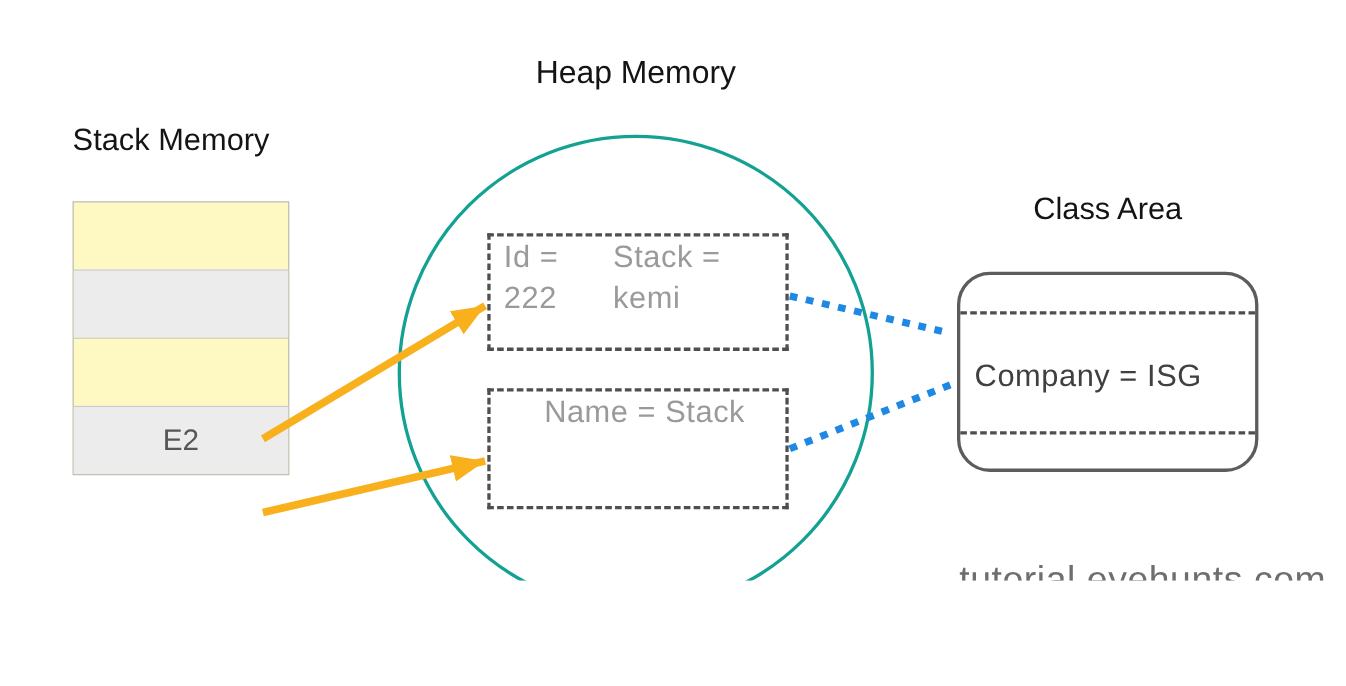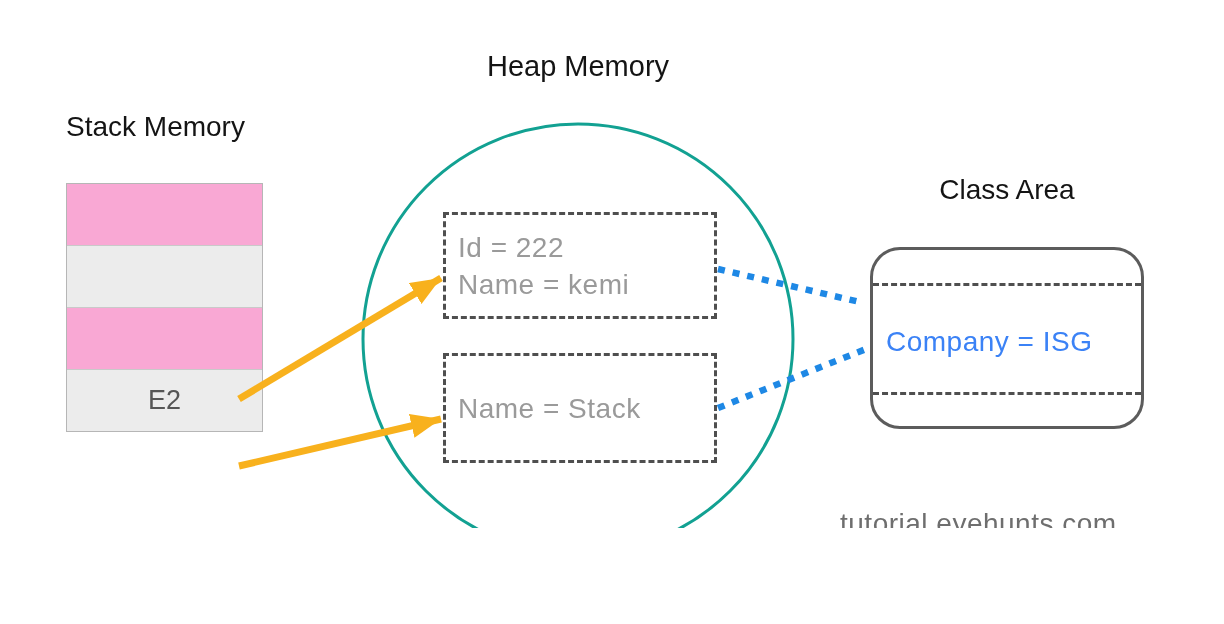--- a/index.html
+++ b/index.html
@@ -14,67 +14,67 @@
 
   
   .title { position: absolute; color: #141414; }
   .heap-title   { left: 428px; top: 50px;  width: 300px; text-align: center; font-size: 29px; }
   .stack-title  { left: 66px;  top: 111px; font-size: 28px; }
   .class-title  { left: 870px; top: 174px; width: 274px; text-align: center; font-size: 28px; }
 
   
   .stack-table {
     position: absolute; left: 66px; top: 183px; width: 195px;
-    border: 1px solid #b6b6b6; background: #f9a8d4;
+    border: 1px solid #b6b6b6; background: #fef9c3;
   }
   .stack-row {
     height: 61px; line-height: 61px;
     border-top: 1px solid #c9c9c9;
     text-align: center; font-size: 27px; color: #565656;
   }
   .stack-row:first-child { border-top: none; }
   .stack-row.shaded { background: #ececec; }
 
   
   .overlay {
     position: absolute; left: 0; top: 0; width: 1224px; height: 624px;
     pointer-events: none; z-index: 2;
   }
 
   
   .heap-box {
     position: absolute; left: 443px; width: 274px;
     border: 3px dashed #4f4f4f; box-sizing: border-box;
-    display: flex; flex-direction: column; justify-content: center;
+    display: flex; flex-direction: row; justify-content: center;
     padding-left: 12px;
     font-size: 28px; line-height: 37px; letter-spacing: 0.5px; color: #9a9a9a;
     background: transparent; z-index: 1;
   }
   .heap-box-1 { top: 212px; height: 107px; }
   .heap-box-2 { top: 353px; height: 110px; }
 
   
   .class-box {
     position: absolute; left: 870px; top: 247px; width: 274px; height: 182px;
     border: 3px solid #5c5c5c; border-radius: 30px;
     box-sizing: border-box; background: #ffffff; z-index: 1;
   }
   .class-dash { position: absolute; left: 0; right: 0; border-top: 3px dashed #4f4f4f; }
   .class-dash-top { top: 33px; }
   .class-dash-bottom { top: 142px; }
   .class-field {
     position: absolute; left: 0; right: 0; top: 62px; height: 60px; line-height: 60px;
     padding-left: 13px;
-    font-size: 28px; letter-spacing: 0.5px; color: #3b82f6;
+    font-size: 28px; letter-spacing: 0.5px; color: #404040;
   }
 
   
   .footer-link {
-    position: absolute; left: 840px; top: 508px;
-    font-size: 28px; letter-spacing: 0.5px; color: #6e6e6e;
+    position: absolute; left: 872px; top: 508px;
+    font-size: 34px; letter-spacing: 0.5px; color: #6e6e6e;
     cursor: pointer; z-index: 3;
   }
 </style>
 </head>
 <body>
 
 <div class="canvas">
 
   <div class="title heap-title">Heap Memory</div>
   <div class="title class-title">Class Area</div>
@@ -82,21 +82,21 @@
 
   <div class="stack-table">
     <div class="stack-row"></div>
     <div class="stack-row shaded"></div>
     <div class="stack-row"></div>
     <div class="stack-row shaded">E2</div>
   </div>
 
   <div class="heap-box heap-box-1">
     <div>Id = 222</div>
-    <div>Name = kemi</div>
+    <div>Stack = kemi</div>
   </div>
   <div class="heap-box heap-box-2">
     <div>Name = Stack</div>
   </div>
 
   <div class="class-box">
     <div class="class-dash class-dash-top"></div>
     <div class="class-field">Company = ISG</div>
     <div class="class-dash class-dash-bottom"></div>
   </div>

